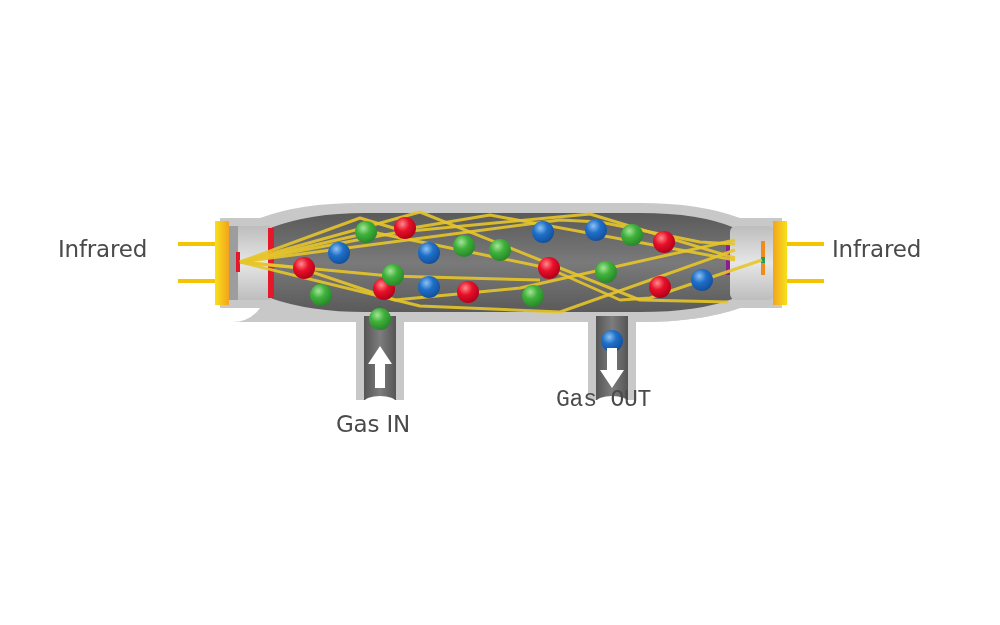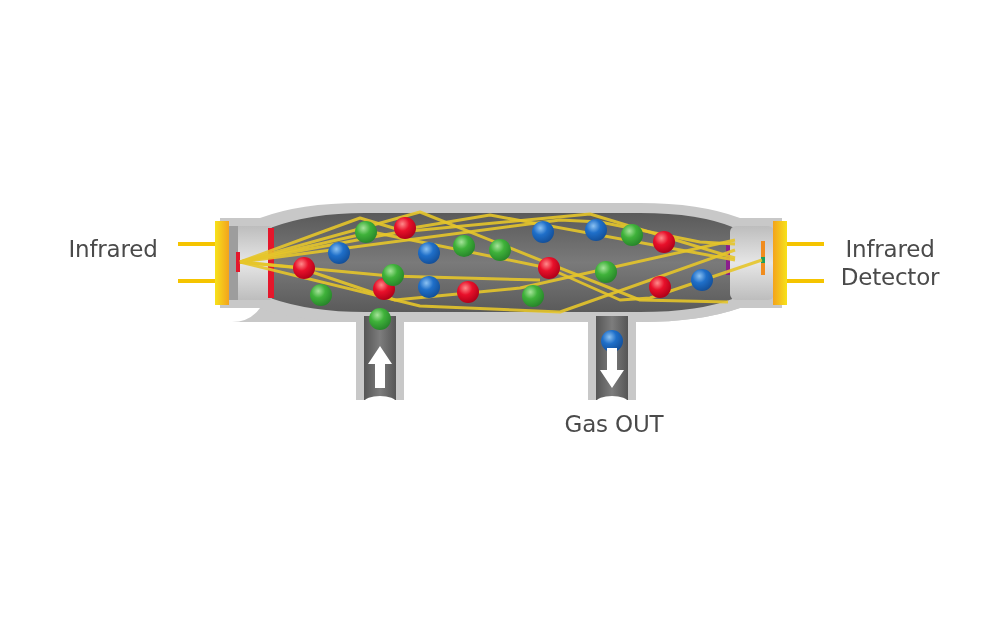--- a/index.html
+++ b/index.html
@@ -1,23 +1,23 @@
 <!DOCTYPE html>
 <html><head>
   <meta charset="utf-8">
   <style>
     html, body { margin: 0; padding: 0; background: #ffffff; }
     body { width: 1000px; height: 625px; position: relative; overflow: hidden; font-family: "DejaVu Sans", sans-serif; }
     #stage { position: absolute; left: 0; top: 0; width: 1000px; height: 625px; }
-    .label { position: absolute; color: #4a4a4a; font-family: "DejaVu Sans", sans-serif; font-size: 23px; line-height: 28px; text-align: center; white-space: nowrap; letter-spacing: -0.2px; }
+    .label { position: absolute; color: #4a4a4a; font-family: "DejaVu Sans", sans-serif; font-size: 23px; line-height: 28px; text-align: left; white-space: nowrap; letter-spacing: -0.2px; }
     .label span { display: block; }
     #lamp-label { left: 58px; top: 235px; width: 110px; }
     #detector-label { left: 832px; top: 235px; width: 116px; }
     #gas-in-label { left: 336px; top: 410px; width: 96px; }
-    #gas-out-label { left: 556px; top: 410px; width: 116px; }
+    #gas-out-label { left: 556px; top: 386px; width: 116px; font-family: Liberation Mono, monospace; }
   </style>
 </head>
 <body>
 
 <div id="stage">
   <svg width="1000" height="625" viewBox="0 0 1000 625" xmlns="http://www.w3.org/2000/svg">
     <defs>
       <linearGradient id="tubeInner" x1="0" y1="0" x2="0" y2="1">
         <stop offset="0" stop-color="#5a5a5a"></stop>
         <stop offset="0.5" stop-color="#7a7a7a"></stop>
@@ -145,18 +145,20 @@
 
     <path d="M 380 346 L 392 364 L 385 364 L 385 388 L 375 388 L 375 364 L 368 364 Z" fill="#ffffff"></path>
     <path d="M 607 348 L 617 348 L 617 370 L 624 370 L 612 388 L 600 370 L 607 370 Z" fill="#ffffff"></path>
   </svg>
 
   <div class="label" id="lamp-label">
     <span>Infrared</span>
   </div>
   <div class="label" id="detector-label">
     <span>Infrared</span>
-    <span>Detector</span>
+  </div>
+  <div class="label" id="gas-in-label">
+    <span>Gas IN</span>
   </div>
   <div class="label" id="gas-out-label">
     <span>Gas OUT</span>
   </div>
 </div>
 
 </body></html>

